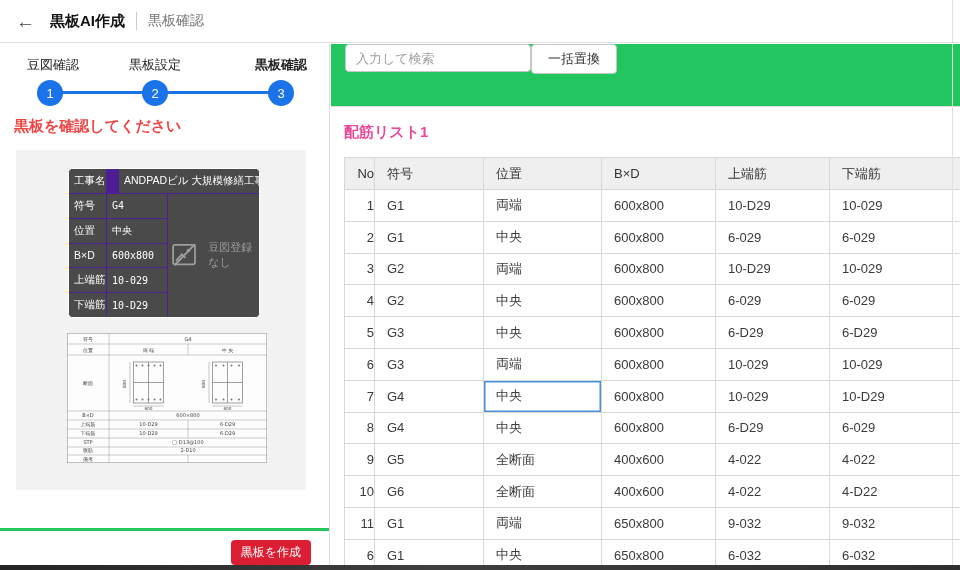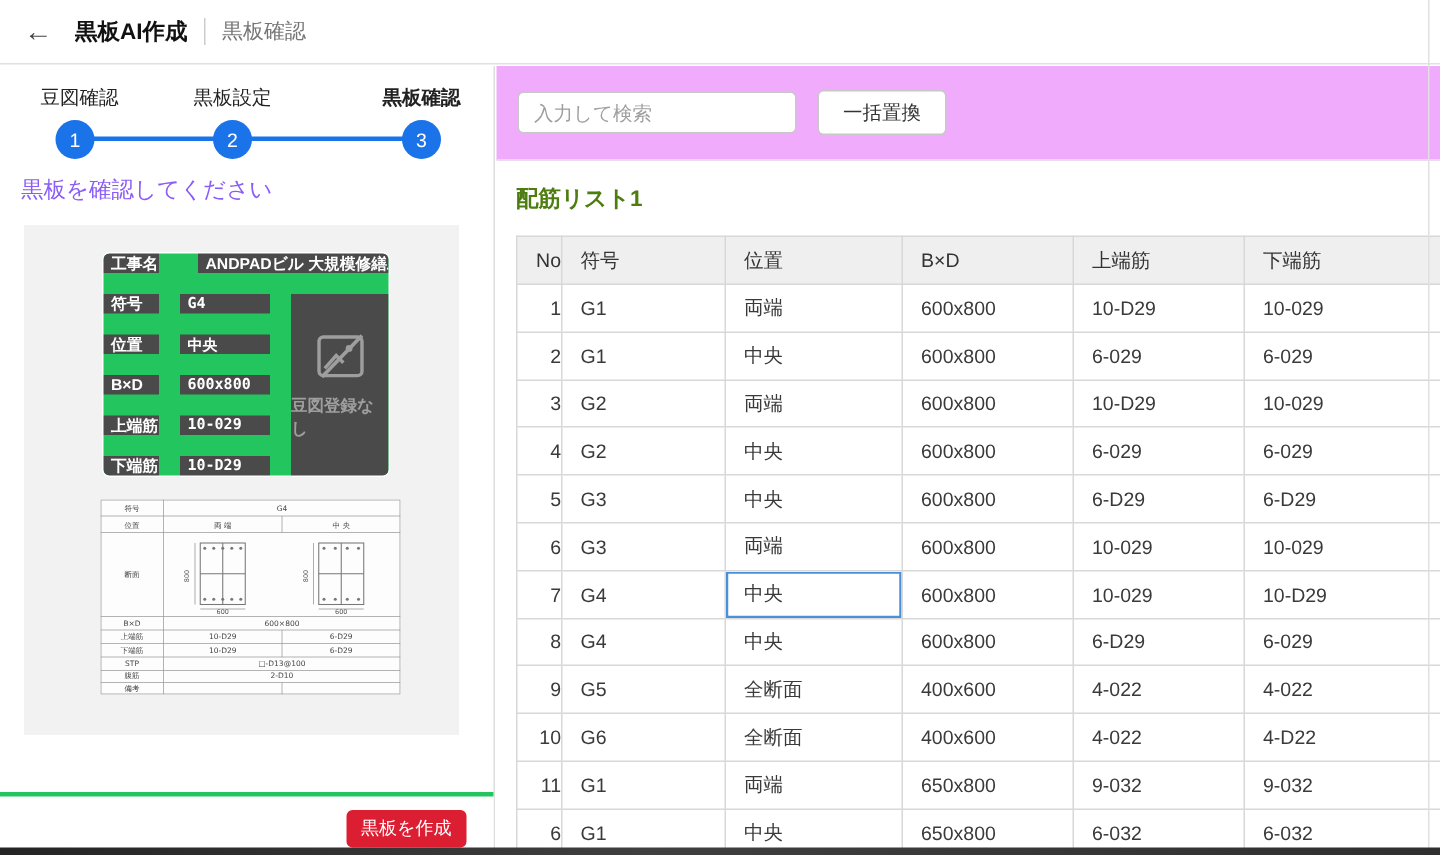--- a/index.html
+++ b/index.html
@@ -17,55 +17,55 @@
 
   
   .left-panel { position:absolute; top:44px; left:0; width:330px; bottom:0; background:#fff;
     border-right:1px solid #ddd; }
   .stepper { position:absolute; top:0; left:0; right:0; height:80px; }
   .step-label { position:absolute; top:12px; transform:translateX(-50%); font-size:13px; color:#222; white-space:nowrap; }
   .step-label.current { font-weight:bold; }
   .step-line { position:absolute; top:47px; left:50px; width:231px; height:3px; background:#1a73e8; }
   .step-circle { position:absolute; top:36px; width:26px; height:26px; border-radius:50%;
     background:#1a73e8; color:#fff; font-size:13px; display:flex; align-items:center; justify-content:center; cursor:pointer; }
-  .instruction { position:absolute; top:73px; left:14px; font-size:15px; font-weight:normal; color:#8b5cf6;text-align:center; }
+  .instruction { position:absolute; top:73px; left:14px; font-size:15px; font-weight:bold; color:#ef4444;text-align:center; }
 
   .preview-card { position:absolute; top:106px; left:16px; width:290px; height:340px; background:#f2f2f2; }
 
   
   .blackboard { position:absolute; left:52px; top:18px; width:192px; height:150px;
     display:grid; grid-template-columns:37px 60px 1fr; grid-template-rows:repeat(6,1fr);
-    gap:14px; background:#22c55e; border:1px solid #fff; border-radius:5px; overflow:hidden;font-weight:bold; }
+    gap:1px; background:#4c1d95; border:1px solid #fff; border-radius:5px; overflow:hidden; }
   .bb-cell { background:#4a4a4a; color:#fff; display:flex; align-items:center; padding-left:5px;
     font-size:10.5px; white-space:nowrap; overflow:hidden; }
   .bb-value { font-family:"DejaVu Sans Mono","Liberation Mono",monospace; font-size:10px; }
   .bb-span2 { grid-column:2 / span 2;margin-left:12px; }
   .bb-image-cell { grid-column:3; grid-row:2 / span 5; background:#4a4a4a; display:flex;
-    flex-direction:column; align-items:center; justify-content:center; gap:8px; color:#9e9e9e; font-size:11px; }
+    flex-direction:row; align-items:center; justify-content:center; gap:8px; color:#9e9e9e; font-size:11px; }
 
   .mini-diagram { position:absolute; left:51px; top:183px; width:200px; height:130px; }
 
   .left-footer { position:absolute; left:0; right:0; bottom:0; height:42px; background:#fff;
     border-top:3px solid #22c55e; }
   .create-button { position:absolute; right:18px; top:9px; height:25px; padding:0 10px;
     background:#dc1e32; color:#fff; border:none; border-radius:4px; font-size:12px; cursor:pointer;
     font-family:inherit; }
 
   
   .right-panel { position:absolute; top:44px; left:331px; right:0; bottom:0; background:#fff; }
-  .search-bar { height:63px; background:#f0abfc; border-bottom:1px solid #e0e0e0;
-    display:flex; align-items:center; padding:0 14px; gap:14px; }
+  .search-bar { height:63px; background:#22c55e; border-bottom:1px solid #e0e0e0;
+    display:flex; align-items:flex-start; padding:0 14px; }
   .search-bar input { width:186px; height:28px; border:1px solid #c8c8c8; border-radius:4px;
     background:#fff; padding:0 10px; font-size:13px; color:#333; font-family:inherit; }
   .search-bar input::placeholder { color:#9e9e9e; }
   .bulk-replace-button { height:30px; padding:0 16px; background:#fff; border:1px solid #c8c8c8;
     border-radius:4px; font-size:13px; color:#333; cursor:pointer; font-family:inherit; }
 
   .list-area { padding:16px 0 0 13px; }
-  .list-title { font-size:15px; font-weight:bold; color:#4d7c0f; margin-bottom:15px; }
+  .list-title { font-size:15px; font-weight:bold; color:#ec4899; margin-bottom:15px; }
 
   table.rebar-table { border-collapse:collapse; table-layout:fixed; width:630px; }
   .rebar-table th { height:32px; background:#efefef; border:1px solid #d8d8d8;
     font-weight:normal; text-align:left; padding:0 0 0 12px; font-size:13px; color:#333; }
   .rebar-table td { height:31.8px; border:1px solid #d8d8d8; padding:0 0 0 12px;
     font-size:13px; color:#3a3a3a; background:#fff; }
   .rebar-table .col-no { width:30px; padding:0; text-align:right; }
   .rebar-table col.c-no { width:30px; } .rebar-table col.c-sign { width:109px; }
   .rebar-table col.c-pos { width:118px; } .rebar-table col.c-bxd { width:114px; }
   .rebar-table col.c-top { width:114px; } .rebar-table col.c-bot { width:145px; }

